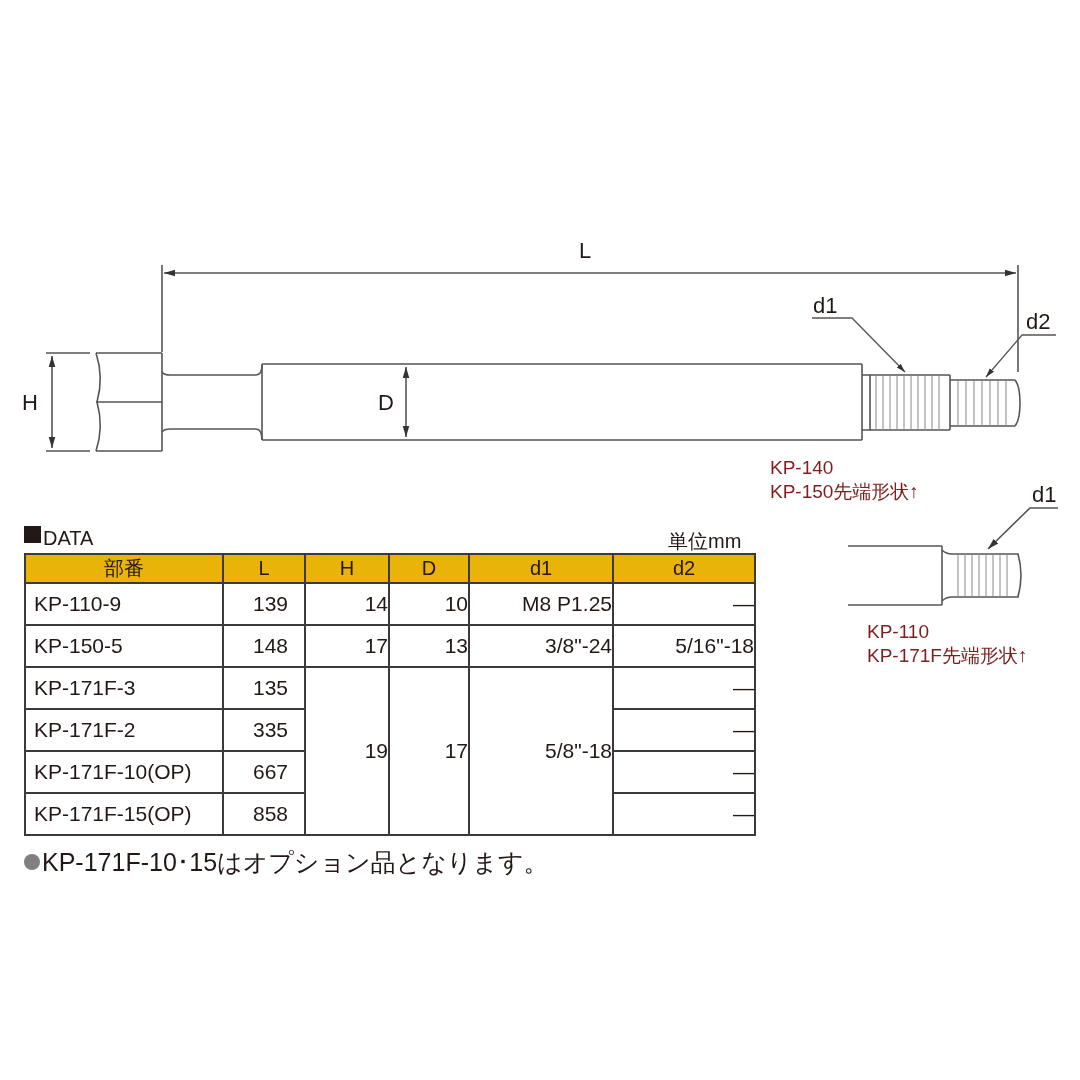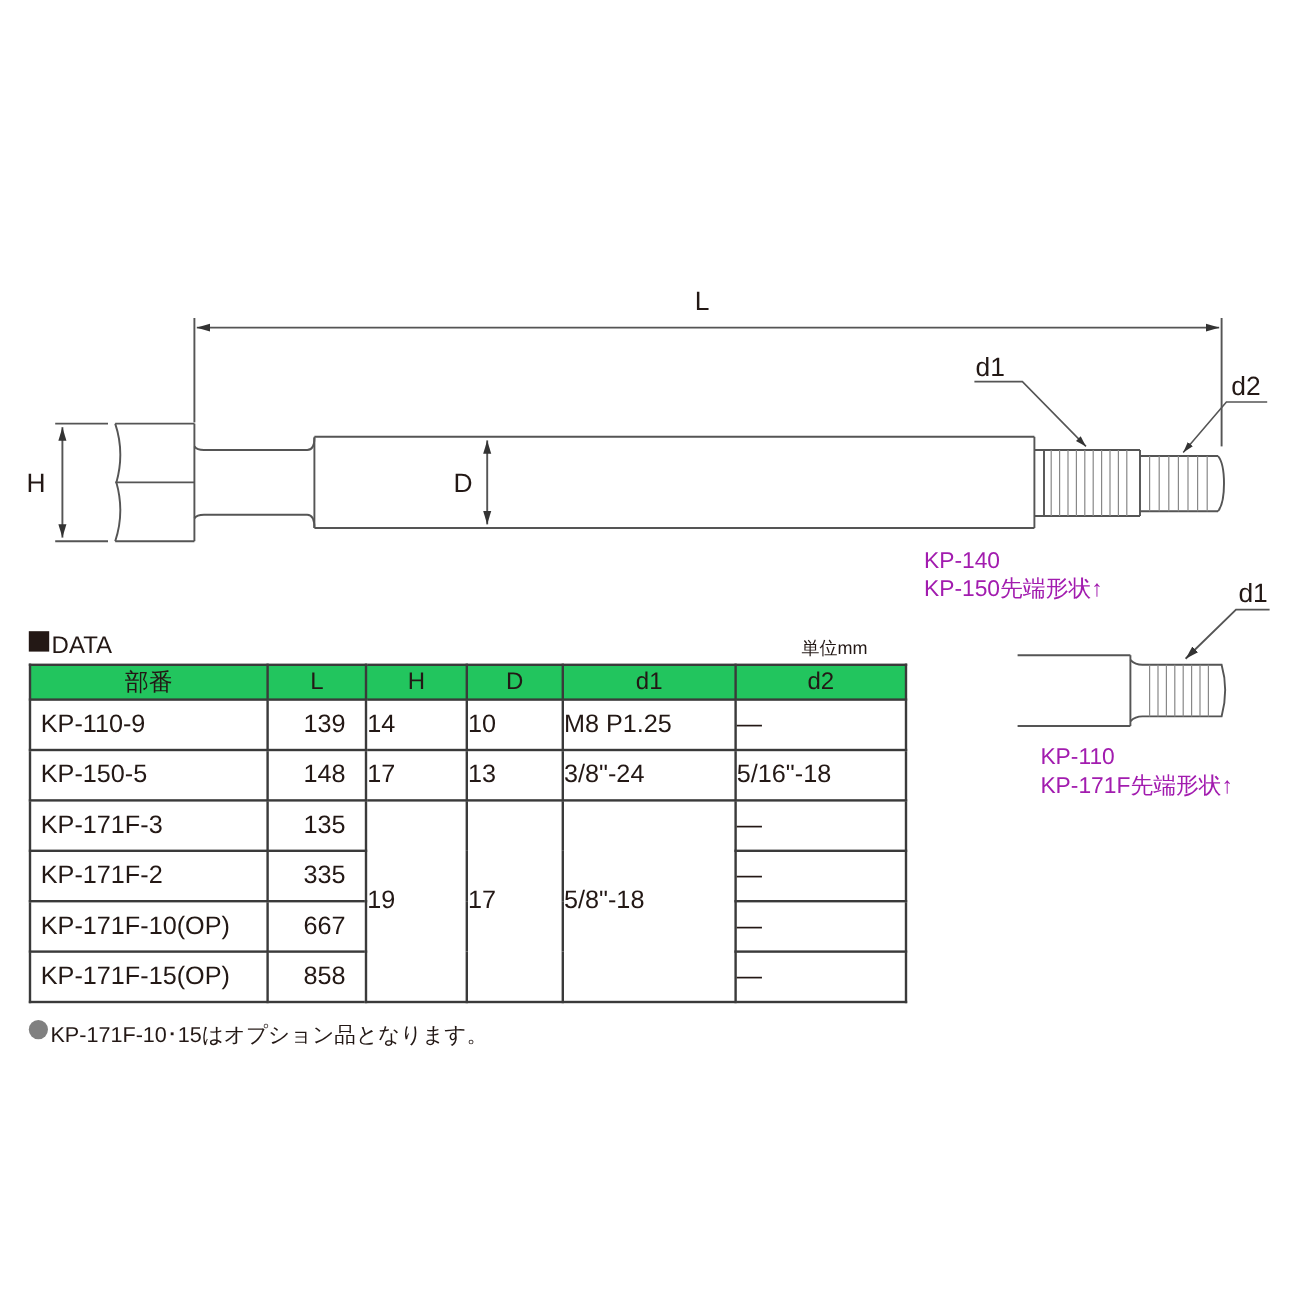--- a/index.html
+++ b/index.html
@@ -1,30 +1,30 @@
 <!DOCTYPE html>
 <html><head>
 <meta charset="utf-8">
 <style>
   html, body { margin:0; padding:0; background:#ffffff; }
   body { width:1080px; height:1080px; position:relative; overflow:hidden;
          font-family:"Liberation Sans", "DejaVu Sans", sans-serif; color:#231815; }
   svg.drawing { position:absolute; left:0; top:0; }
   .lbl { position:absolute; font-size:22px; line-height:1; color:#231815; }
-  .caption { position:absolute; font-size:19px; line-height:24px; color:#a21caf; white-space:nowrap; }
+  .caption { position:absolute; font-size:19px; line-height:24px; color:#7f1d1d; white-space:nowrap; }
   .section-title { position:absolute; left:24px; top:526px; font-size:20px; line-height:24px; display:flex; align-items:flex-start; }
   .section-title .sq { display:inline-block; width:17px; height:17px; background:#231815; margin-right:2px; }
-  .unit { position:absolute; left:668px; top:532px; font-size:15px; line-height:18px; }
+  .unit { position:absolute; left:668px; top:532px; font-size:20px; line-height:18px; }
   table.data { position:absolute; left:24px; top:553px; border-collapse:collapse; font-size:21px; }
   table.data th, table.data td { border:2px solid #3a3a3a; padding:0; }
-  table.data th { background:#22c55e; font-weight:normal; height:26px; text-align:center; font-size:20px; }
-  table.data td { height:40px; text-align:left; }
+  table.data th { background:#eab308; font-weight:normal; height:26px; text-align:center; font-size:20px; }
+  table.data td { height:40px; text-align:right; }
   table.data td.pn { text-align:left; padding-left:8px; }
   table.data td.num { text-align:right; padding-right:16px; }
-  .note { position:absolute; left:24px; top:850px; font-size:18px; line-height:24px; display:flex; }
+  .note { position:absolute; left:24px; top:850px; font-size:25px; line-height:24px; display:flex; align-items:center; }
   .note .dot { display:inline-block; width:16px; height:16px; border-radius:50%; background:#808080; margin-right:2px; }
 </style>
 </head>
 <body>
 
 <svg class="drawing" width="1080" height="1080" viewBox="0 0 1080 1080">
   <defs>
     <marker id="arr" viewBox="0 0 10 10" refX="10" refY="5" markerWidth="7" markerHeight="7" orient="auto-start-reverse">
       <path d="M0,2 L10,5 L0,8 z" fill="#333"></path>
     </marker>

